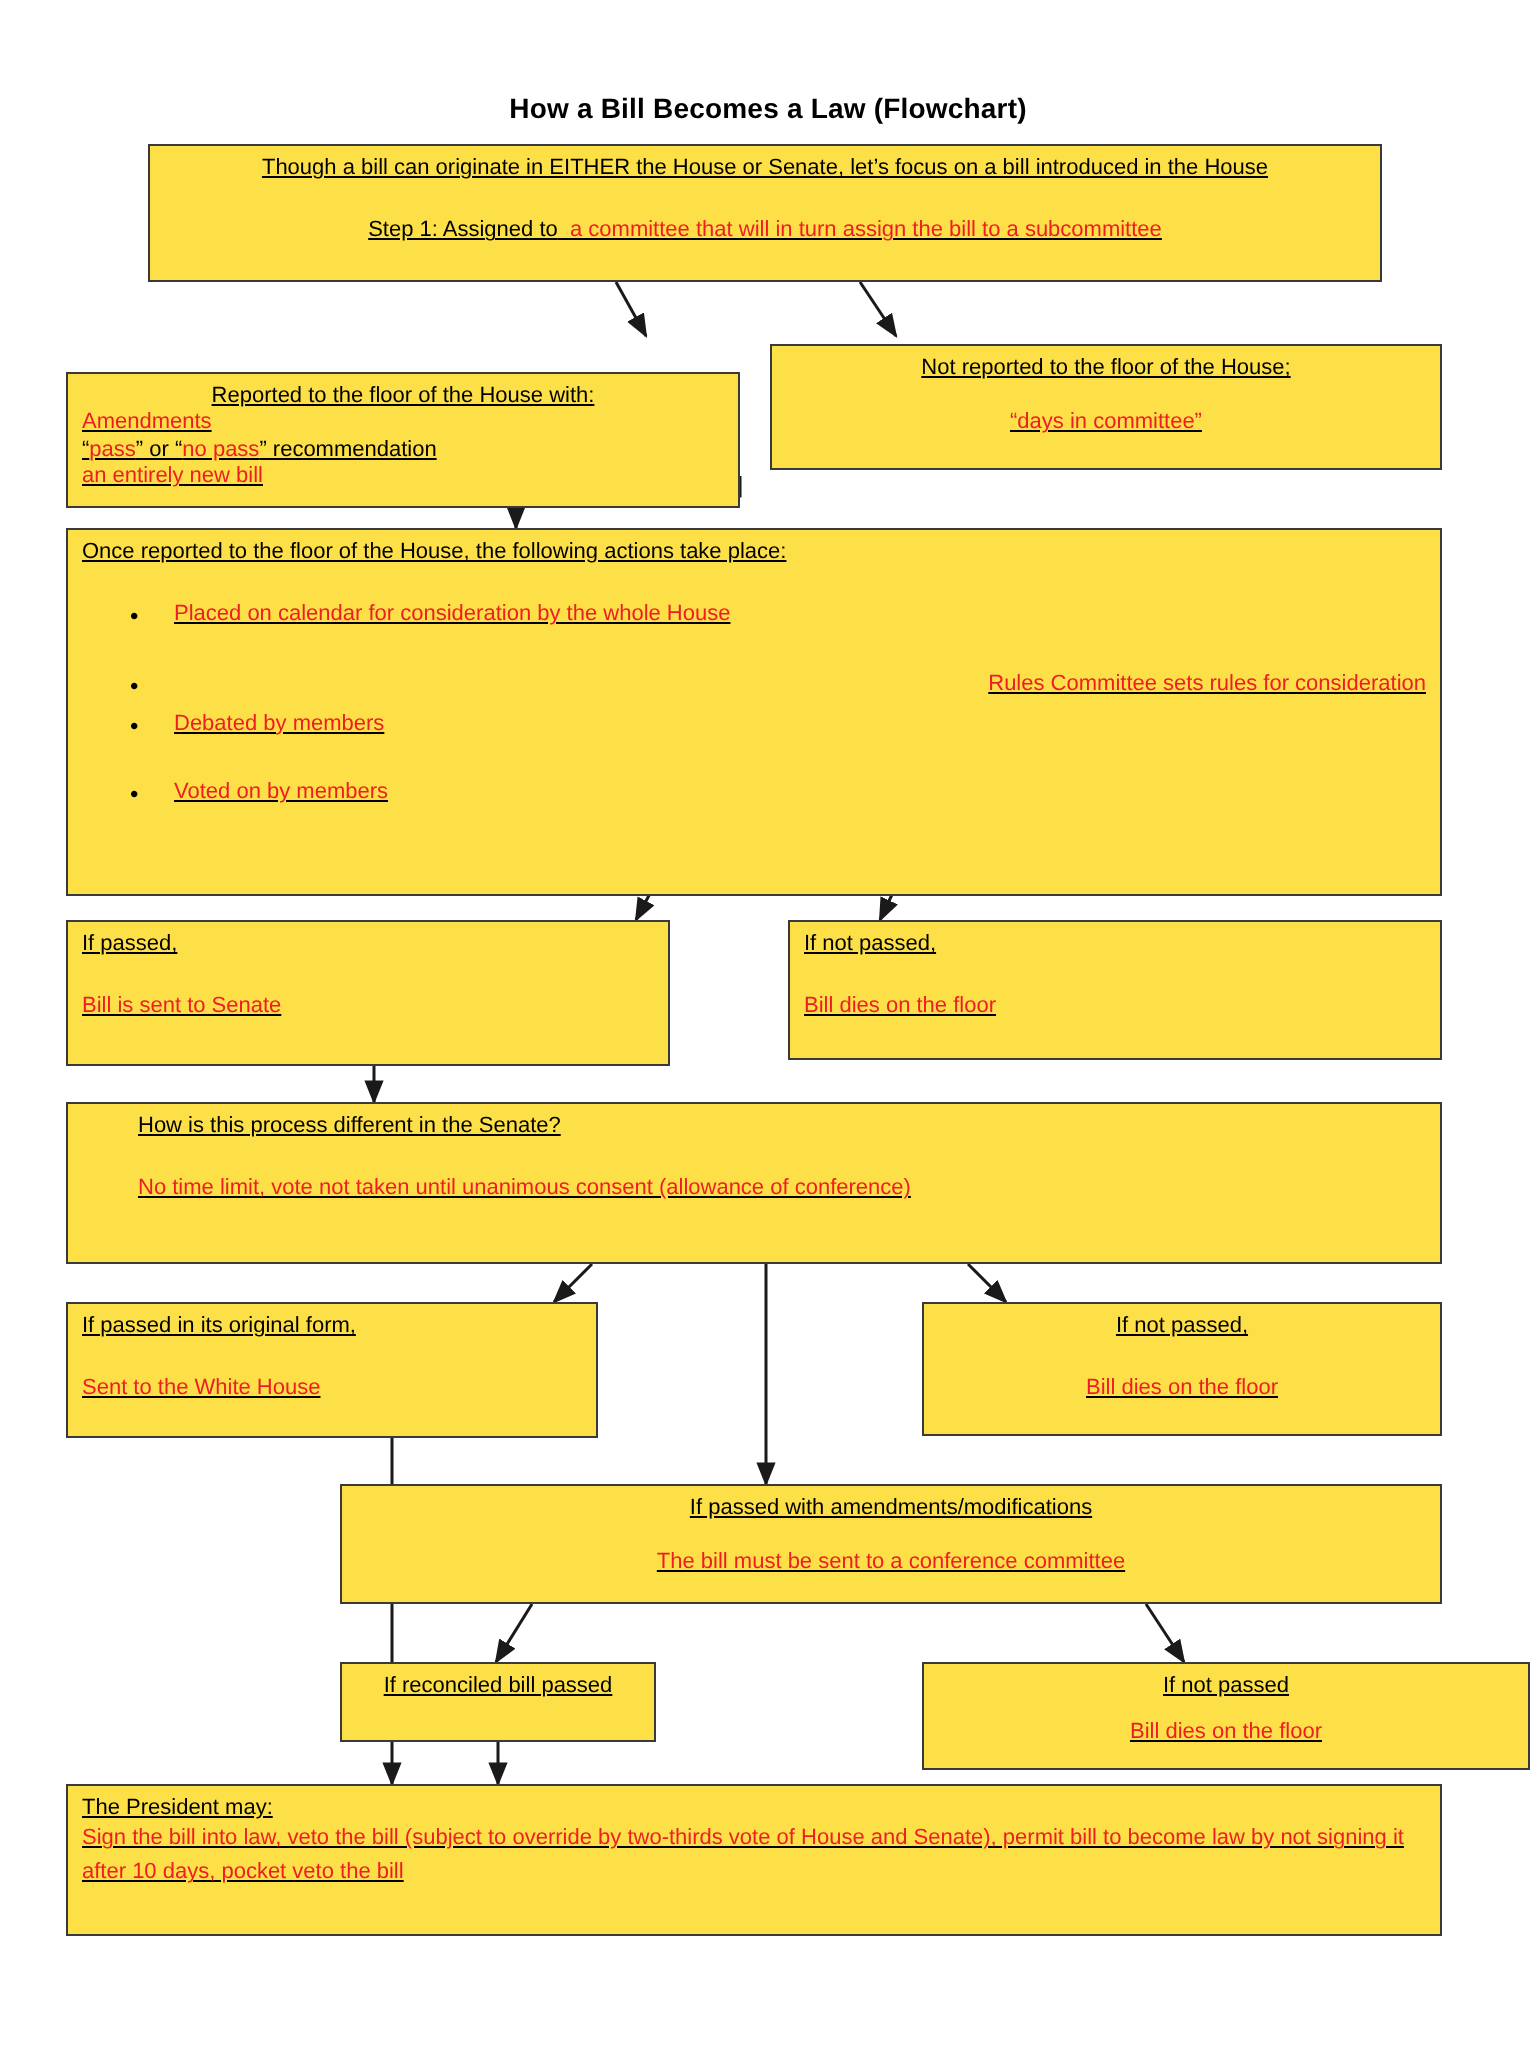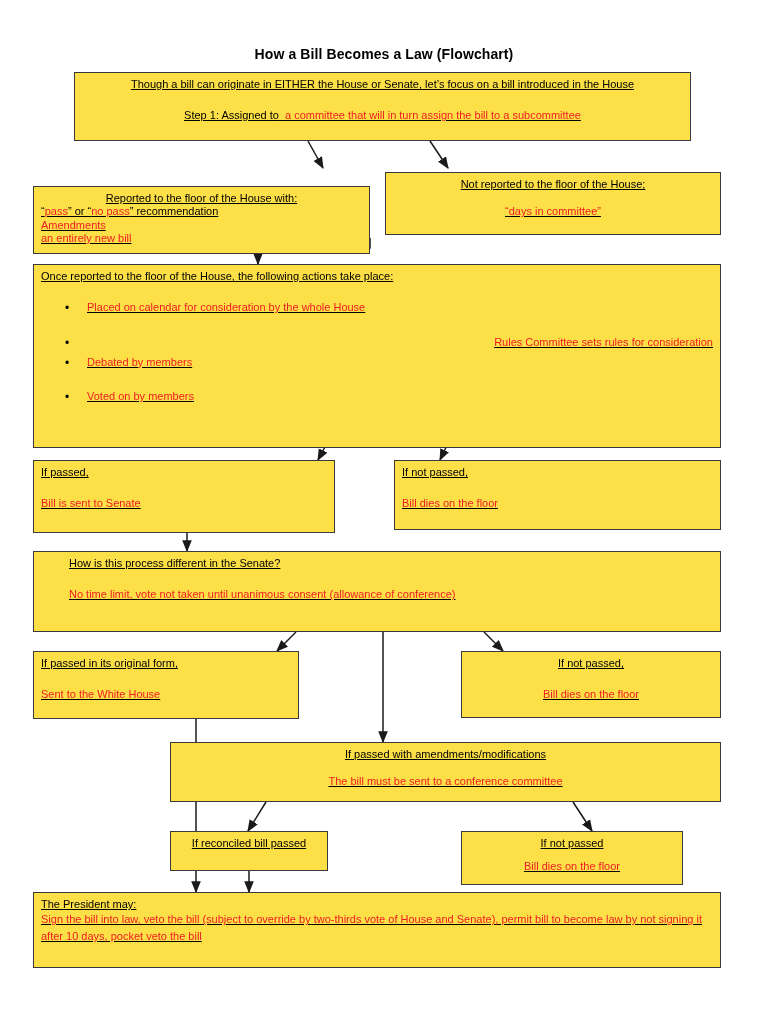--- a/index.html
+++ b/index.html
@@ -129,24 +129,24 @@
       <div class="sp18"></div>
       <div class="ln ctr">
         <span class="blk">Step 1: Assigned to</span><span class="blk">&nbsp;&nbsp;</span><span class="red">a committee that will in turn assign the bill to a subcommittee</span>
       </div>
     </div>
   </div>
 
   <div class="node" style="left:33px; top:170px; width:337px; height:68px;margin-top:16px;">
     <div class="pad">
       <div class="ln ctr blk">Reported to the floor of the House with:</div>
+      <div class="ln red">Amendments</div>
       <div class="ln">
         <span class="blk">“</span><span class="red">pass</span><span class="blk">” or “</span><span class="red">no pass</span><span class="blk">” recommendation</span>
       </div>
-      <div class="ln red">Amendments</div>
       <div class="ln red">an entirely new bill</div>
     </div>
   </div>
 
   <div class="node" style="left:385px; top:172px; width:336px; height:63px;">
     <div class="pad">
       <div class="ln ctr blk">Not reported to the floor of the House;</div>
       <div class="sp14"></div>
       <div class="ln ctr red">“days in committee”</div>
     </div>
@@ -212,21 +212,21 @@
       <div class="ln ctr red">The bill must be sent to a conference committee</div>
     </div>
   </div>
 
   <div class="node" style="left:170px; top:831px; width:158px; height:40px;">
     <div class="pad">
       <div class="ln ctr blk">If reconciled bill passed</div>
     </div>
   </div>
 
-  <div class="node" style="left:461px; top:831px; width:222px; height:54px;">
+  <div class="node" style="left:461px; top:831px; width:304px; height:54px;">
     <div class="pad">
       <div class="ln ctr blk">If not passed</div>
       <div class="sp10"></div>
       <div class="ln ctr red">Bill dies on the floor</div>
     </div>
   </div>
 
   <div class="node" style="left:33px; top:892px; width:688px; height:76px;">
     <div class="pad">
       <div class="ln blk">The President may:</div>

